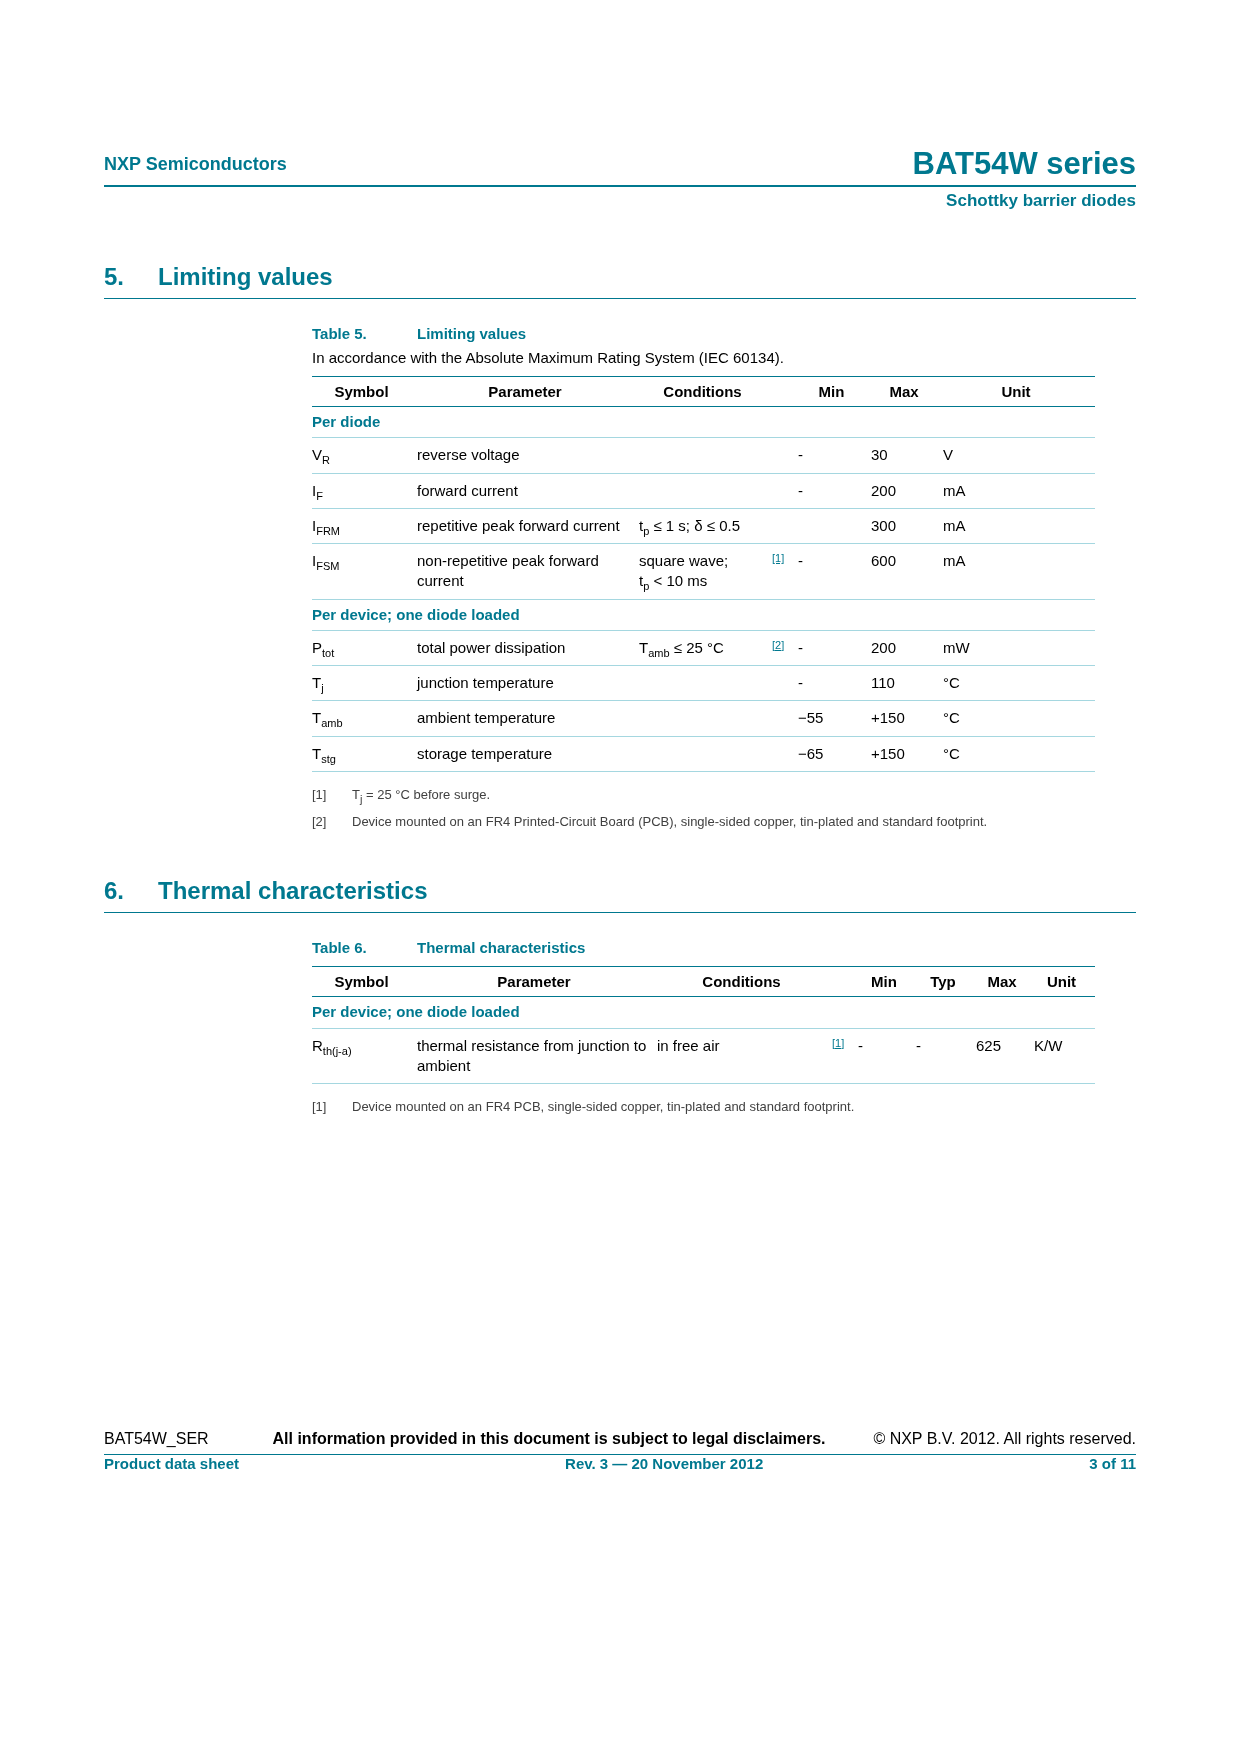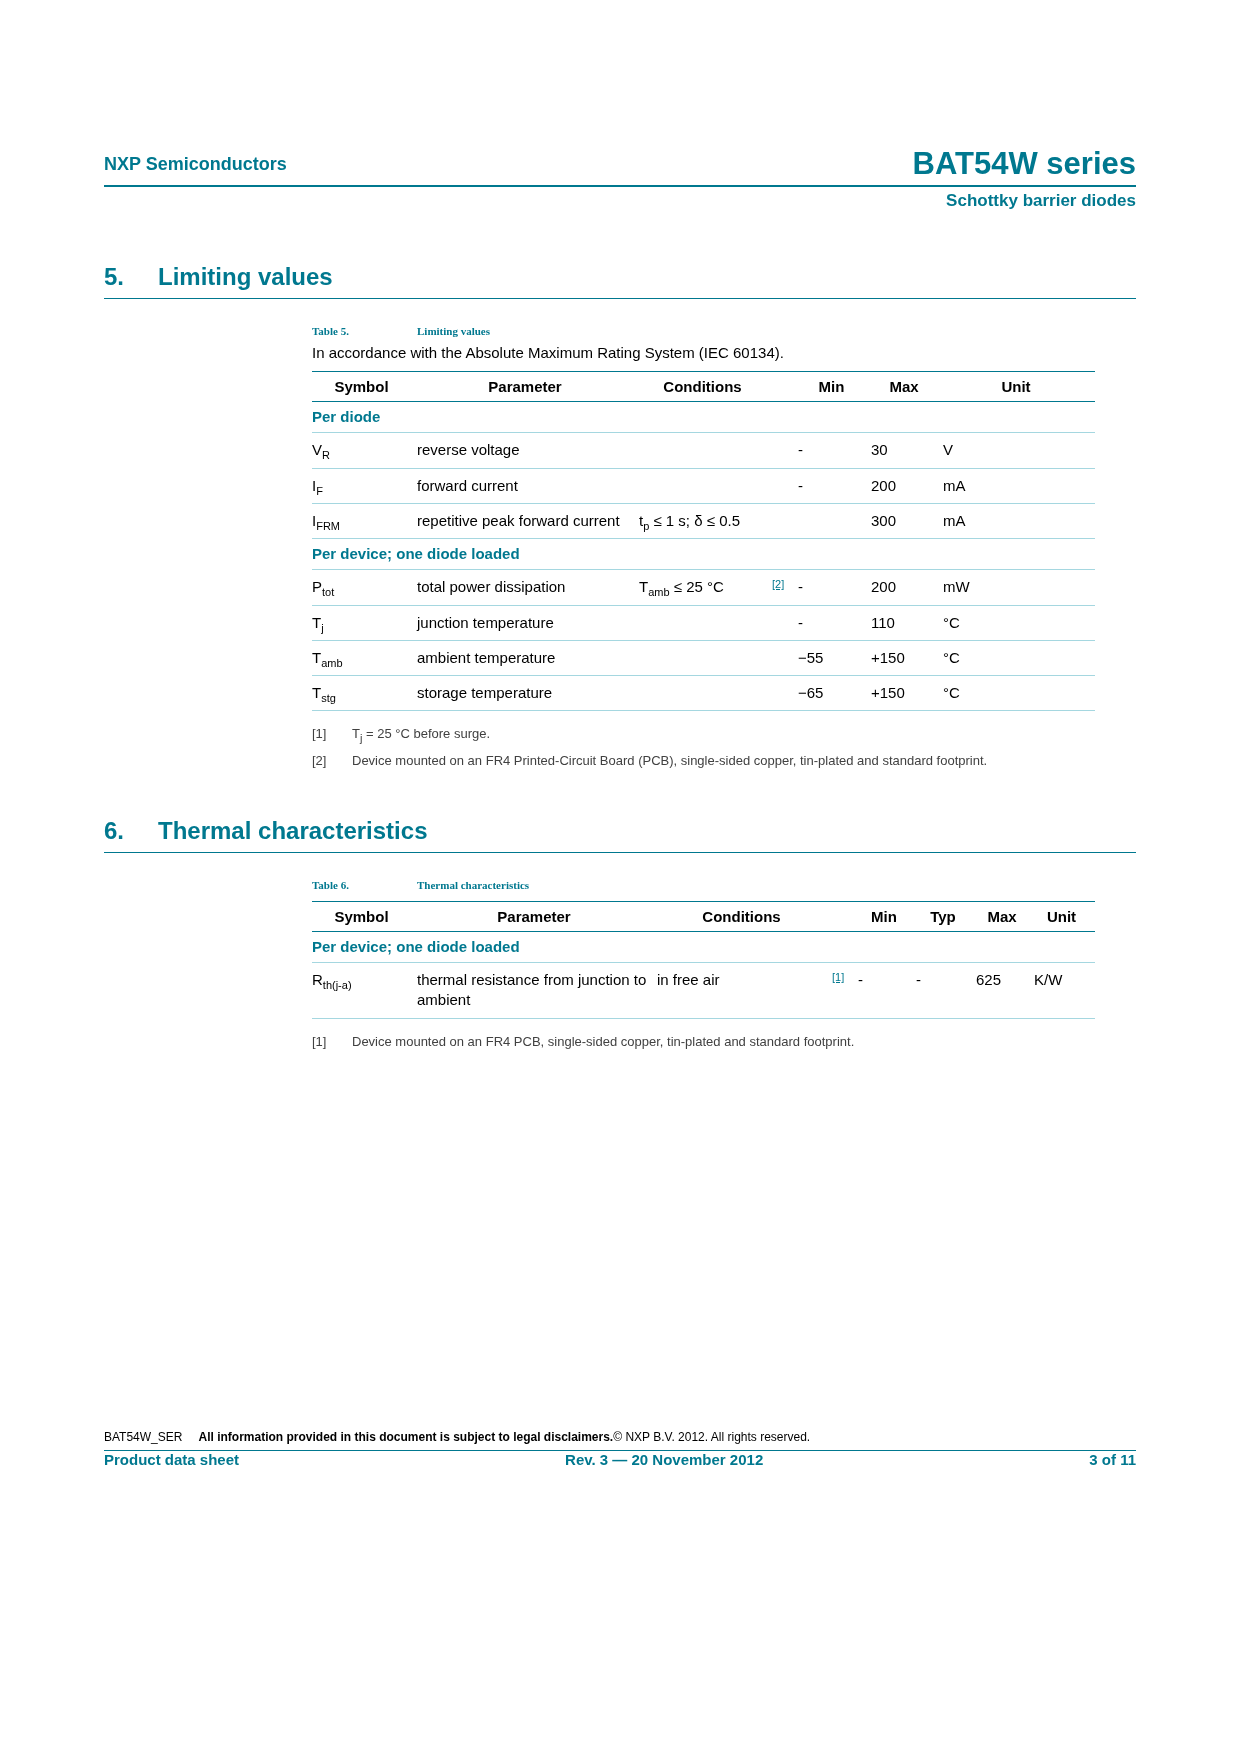--- a/index.html
+++ b/index.html
@@ -26,21 +26,21 @@
   .vendor{color:var(--accent);font-size:18px;font-weight:bold;padding-bottom:4px;}
   .product{color:var(--accent);font-size:31px;font-weight:bold;line-height:1;}
   .hdr-rule{border:none;border-top:2px solid var(--accent);margin-top:6px;}
   .subtitle{color:var(--accent);font-size:17px;font-weight:bold;text-align:right;margin-top:4px;}
   
   .sec-head{display:flex;color:var(--accent);font-size:24px;font-weight:bold;margin-top:52px;}
   .sec-head .num{width:54px;flex:0 0 54px;}
   .sec-rule{border:none;border-top:1px solid var(--accent);margin-top:7px;}
   
   .tbl-block{margin-left:208px;}
-  .caption{display:flex;color:var(--accent);font-size:11px;font-weight:bold;margin-top:26px;font-family:Liberation Serif, serif;}
+  .caption{display:flex;color:var(--accent);font-size:15px;font-weight:bold;margin-top:26px;}
   .caption .cap-label{width:105px;flex:0 0 105px;}
   .tbl-note{font-size:15px;margin-top:7px;}
   table.spec{border-collapse:collapse;table-layout:fixed;width:783px;margin-top:10px;font-size:15px;}
   table.spec th{
     text-align:center;font-weight:bold;padding:6px 6px 6px 0;
     border-top:1px solid var(--accent);
     border-bottom:1px solid var(--accent);
     vertical-align:bottom;
   }
   table.spec td{
@@ -59,21 +59,21 @@
     text-decoration:underline;
     position:relative;top:-4px;
     cursor:pointer;
   }
   
   .footnotes{margin-top:14px;font-size:13px;color:#414141;}
   .fn-item{display:flex;margin-top:8px;line-height:1.45;}
   .fn-item .fn-marker{width:40px;flex:0 0 40px;}
   
   .footer{position:absolute;left:104px;right:104px;top:1430px;}
-  .footer-top{display:flex;align-items:flex-end;font-size:12px;}
+  .footer-top{display:flex;justify-content:space-between;align-items:flex-end;font-size:16px;}
   .footer-top .mid{font-weight:bold;margin-left:16px;}
   .footer-rule{border:none;border-top:1px solid var(--accent);margin-top:6px;}
   .footer-bottom{display:flex;justify-content:space-between;
     color:var(--accent);font-size:15px;font-weight:bold;}
 </style>
 </head>
 <body>
 
 <div class="page">
   <div class="content">
@@ -147,20 +147,29 @@
           <tr>
             <td>I<sub>FRM</sub></td>
             <td>repetitive peak forward current</td>
             <td>t<sub>p</sub> ≤ 1 s; δ ≤ 0.5</td>
             <td></td>
             <td></td>
             <td>300</td>
             <td>mA</td>
           </tr>
 
+          <tr>
+            <td>I<sub>FSM</sub></td>
+            <td>non-repetitive peak forward current</td>
+            <td>square wave;<br>t<sub>p</sub> &lt; 10 ms</td>
+            <td><span class="fnref">[1]</span></td>
+            <td>-</td>
+            <td>600</td>
+            <td>mA</td>
+          </tr>
 
           <tr class="group">
             <td colspan="7">Per device; one diode loaded</td>
           </tr>
 
           <tr>
             <td>P<sub>tot</sub></td>
             <td>total power dissipation</td>
             <td>T<sub>amb</sub> ≤ 25 °C</td>
             <td><span class="fnref">[2]</span></td>

